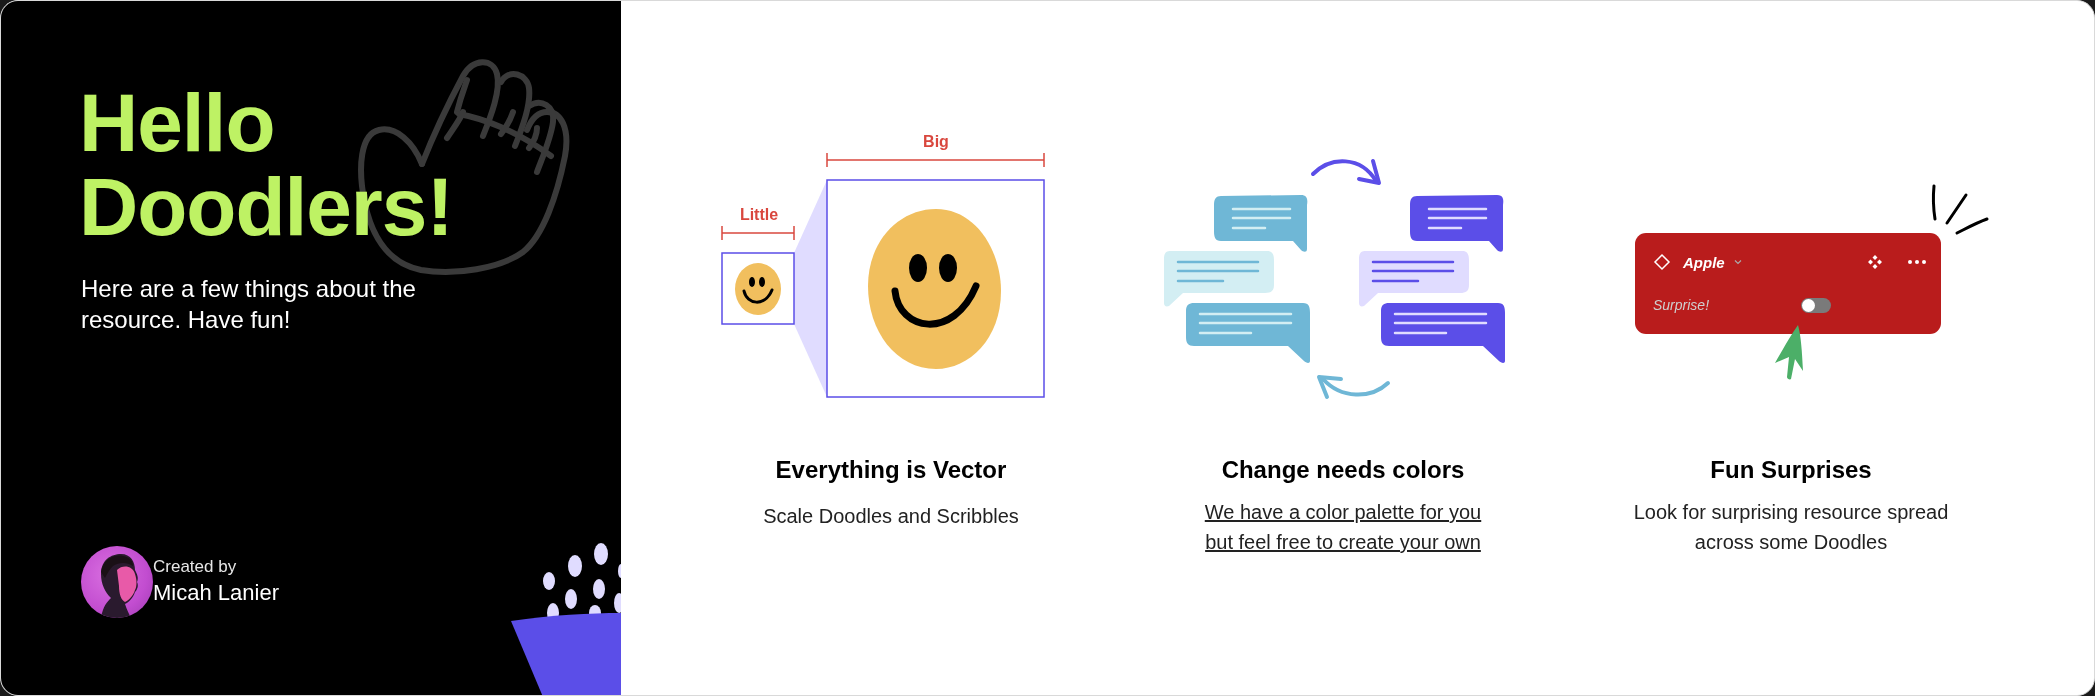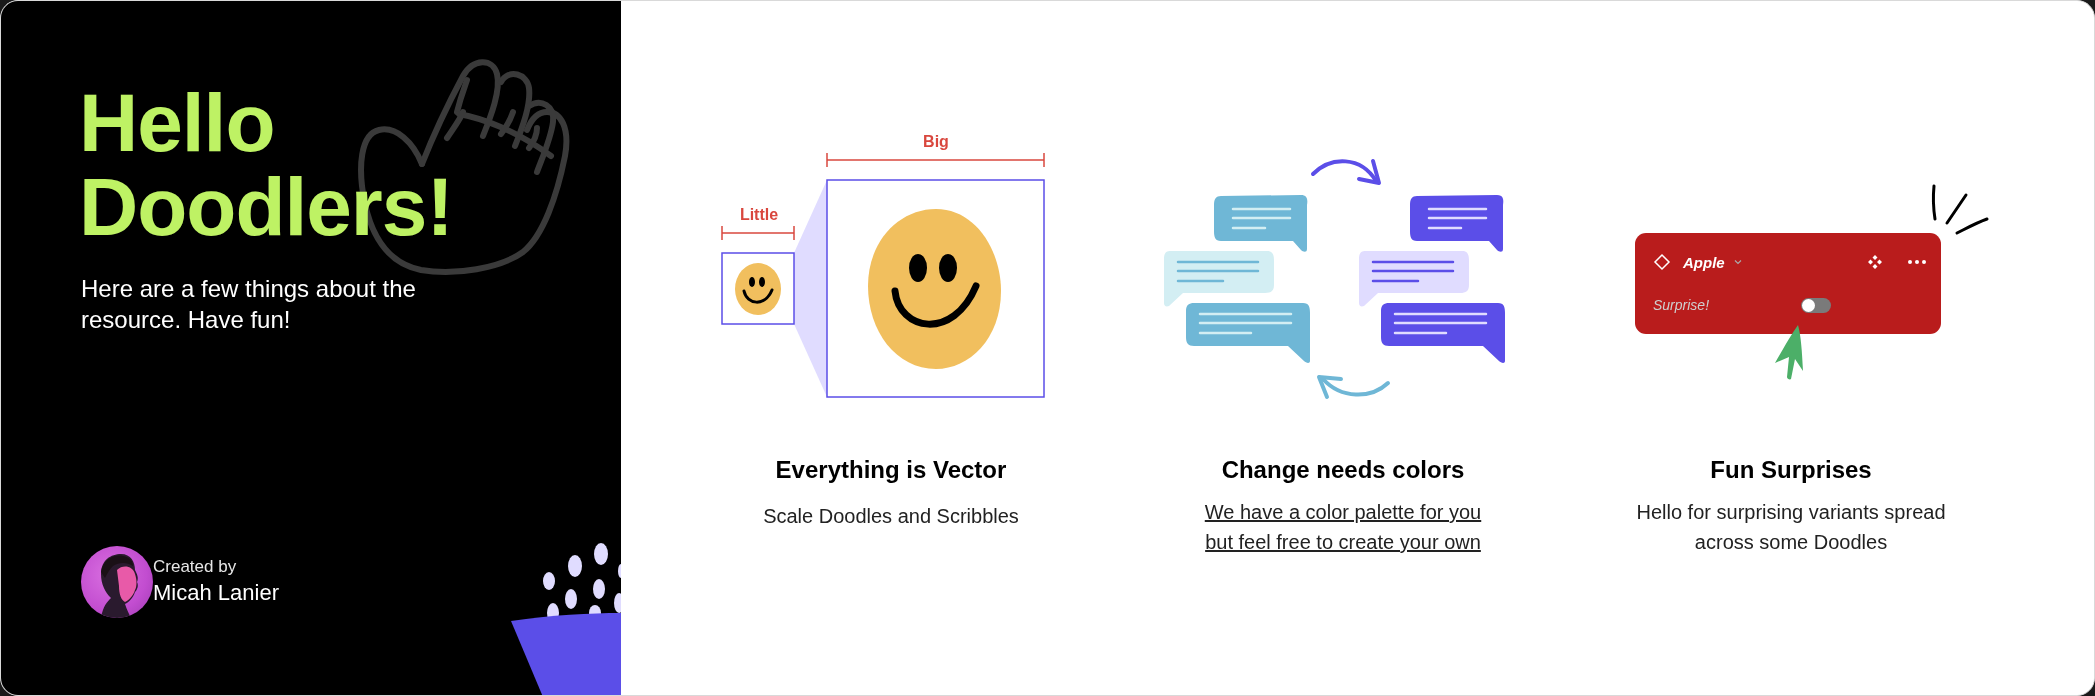--- a/index.html
+++ b/index.html
@@ -244,18 +244,18 @@
     <h2 class="feature-title">Change needs colors</h2>
     <p class="feature-desc">
       <span>We have a color palette for you</span>
       <span>but feel free to create your own</span>
     </p>
   </div>
 
   <div class="feature f3">
     <h2 class="feature-title">Fun Surprises</h2>
     <p class="feature-desc">
-      <span>Hello for surprising variants spread</span>
+      <span>Look for surprising resource spread</span>
       <span>across some Doodles</span>
     </p>
   </div>
 
 </div>
 
 </body></html>

